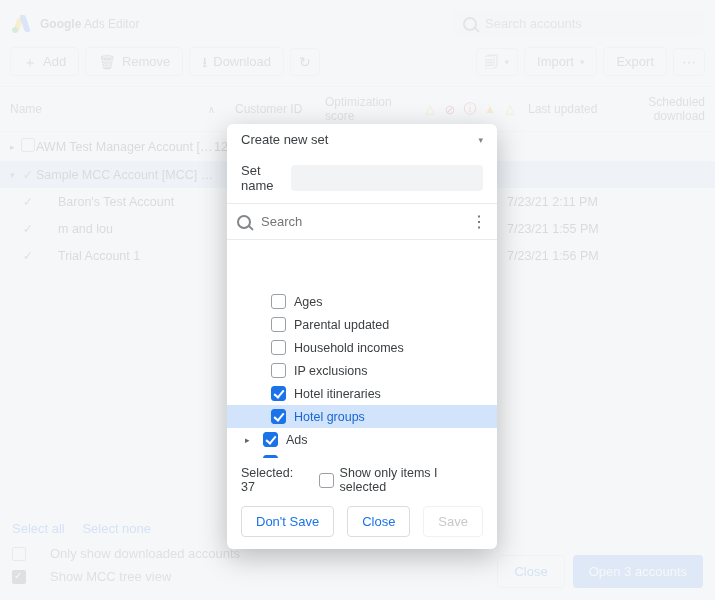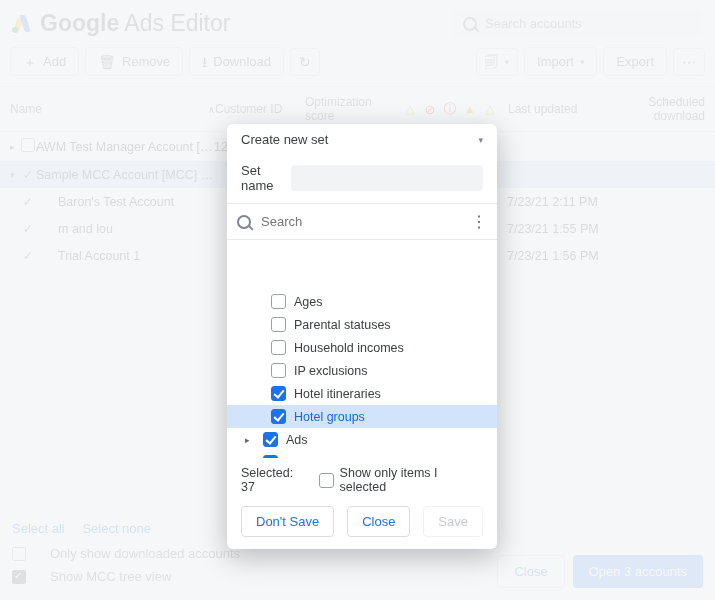--- a/index.html
+++ b/index.html
@@ -4,34 +4,34 @@
 <style>
   * { box-sizing: border-box; font-family: Arial, Helvetica, sans-serif; }
   html, body { margin:0; padding:0; width:715px; height:600px; background:#fff; overflow:hidden; }
   .scrim { position:absolute; inset:0; background:rgba(245,246,247,0.85); pointer-events:none; z-index:5; }
   
   .topbar { display:flex; align-items:center; padding:10px 12px 6px; gap:8px; }
   .logo { width:20px; height:20px; position:relative; }
   .logo .bar1 { position:absolute; left:3px; top:4px; width:6px; height:14px; background:#fbbc04; transform:skewX(-18deg); border-radius:2px; }
   .logo .bar2 { position:absolute; left:10px; top:1px; width:6px; height:17px; background:#4285f4; transform:skewX(18deg); border-radius:2px; }
   .logo .dot { position:absolute; left:0; top:13px; width:6px; height:6px; background:#34a853; border-radius:50%; }
-  .title { color:#5f6368; font-size:23px; }
+  .title { color:#5f6368; font-size:12px; }
   .title b { font-weight:700; color:#5f6368; }
   .search-accounts { margin-left:auto; display:flex; align-items:center; background:#f1f3f4; border-radius:4px; padding:6px 10px; width:250px; color:#80868b; font-size:13px; gap:8px;}
   
   .toolbar { display:flex; gap:6px; padding:4px 10px 10px; align-items:center; }
   .tbtn { display:flex; align-items:center; gap:6px; border:1px solid #dadce0; background:#fff; border-radius:4px; padding:6px 12px; color:#5f6368; font-size:13px; cursor:pointer; }
   .tbtn.icon-only { padding:6px 8px; }
   .tbtn .mi { font-size:14px; line-height:1; color:#5f6368; }
   .spacer { flex:1; }
   .caret { font-size:9px; color:#80868b; }
   
   .thead { display:flex; align-items:center; border-top:1px solid #e8eaed; border-bottom:1px solid #e8eaed; padding:8px 10px; font-size:12px; color:#5f6368; }
   .col-name { width:205px; display:flex; align-items:center; gap:0;}
-  .col-cid  { width:90px; }
+  .col-cid  { width:90px;margin-left:20px; }
   .col-opt  { width:95px; }
   .icohdr { width:20px; text-align:center; }
   .col-upd { width:100px; padding-left:8px;}
   .col-sch { flex:1; text-align:right; }
   .warn-tri { color:#f9ab00; font-size:12px;}
   .err-circ { color:#d93025; font-size:13px;}
   .row { display:flex; align-items:center; padding:6px 10px; font-size:12.5px; color:#3c4043; }
   .row.sel { background:#d2e3fc; }
   .row .rcarets { width:10px; color:#5f6368; font-size:9px; }
   .row .rcheck { width:16px; text-align:center; color:#5f6368; }
@@ -251,21 +251,21 @@
     <input placeholder="Search" style="">
     <span class="dmore">⋮</span>
   </div>
   <div class="tree" id="tree">
       <div class="titem lvl2">
         <span class="ck"></span>
         <span>Ages</span>
       </div>
       <div class="titem lvl2">
         <span class="ck"></span>
-        <span>Parental statuses</span>
+        <span>Parental updated</span>
       </div>
       <div class="titem lvl2">
         <span class="ck"></span>
         <span>Household incomes</span>
       </div>
       <div class="titem lvl2">
         <span class="ck"></span>
         <span>IP exclusions</span>
       </div>
       <div class="titem lvl2">

